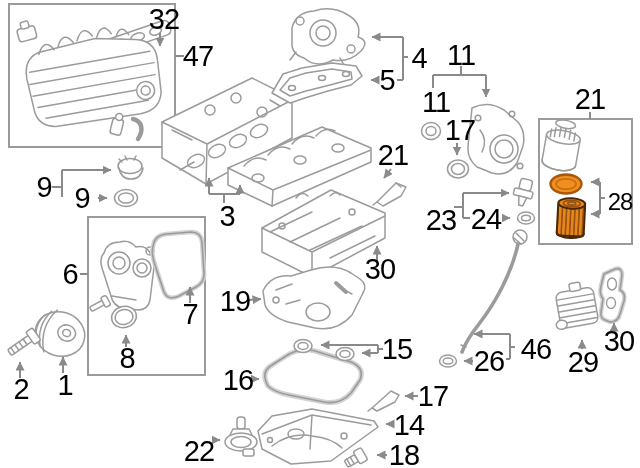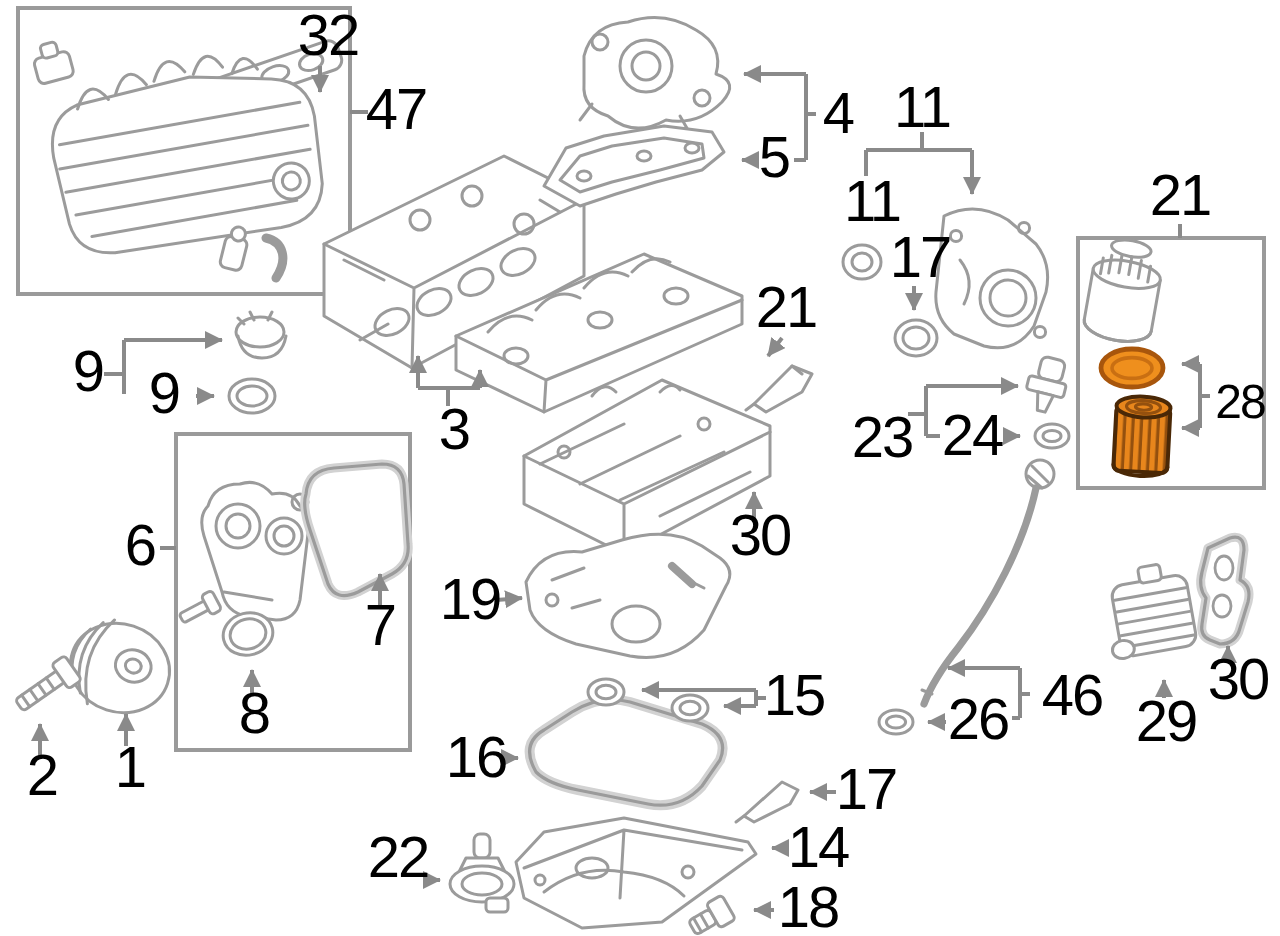--- a/index.html
+++ b/index.html
@@ -357,21 +357,21 @@
 <div class="lbl" style="left:460px;top:130px">17</div>
 <div class="lbl" style="left:436px;top:102px">11</div>
 <div class="lbl" style="left:409px;top:425px">14</div>
 <div class="lbl" style="left:397px;top:349px">15</div>
 <div class="lbl" style="left:238px;top:380px">16</div>
 <div class="lbl" style="left:433px;top:396px">17</div>
 <div class="lbl" style="left:404px;top:455px">18</div>
 <div class="lbl" style="left:235px;top:301px">19</div>
 <div class="lbl" style="left:380px;top:269px">30</div>
 <div class="lbl" style="left:393px;top:155px">21</div>
-<div class="lbl" style="left:199px;top:430px">22</div>
+<div class="lbl" style="left:199px;top:451px">22</div>
 <div class="lbl" style="left:441px;top:220px">23</div>
 <div class="lbl" style="left:486px;top:219px">24</div>
 <div class="lbl" style="left:536px;top:349px">46</div>
 <div class="lbl" style="left:489px;top:361px">26</div>
 <div class="lbl" style="left:590px;top:99px">21</div>
 <div class="lbl big" style="left:620px;top:202px">28</div>
 <div class="lbl" style="left:583px;top:362px">29</div>
 <div class="lbl" style="left:619px;top:341px">30</div>
 <div class="lbl" style="left:198px;top:56px">47</div>
 <div class="lbl" style="left:164px;top:19px">32</div>

